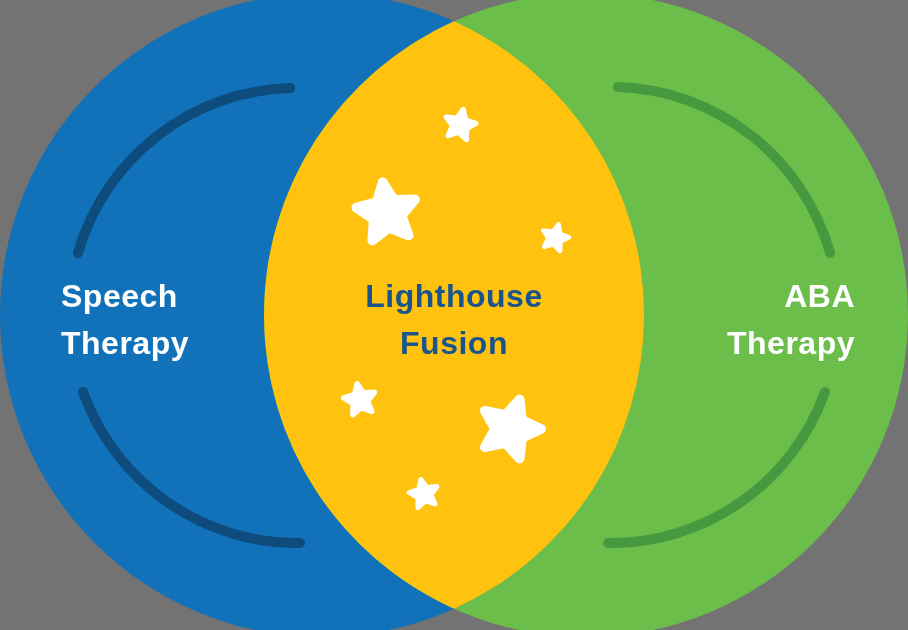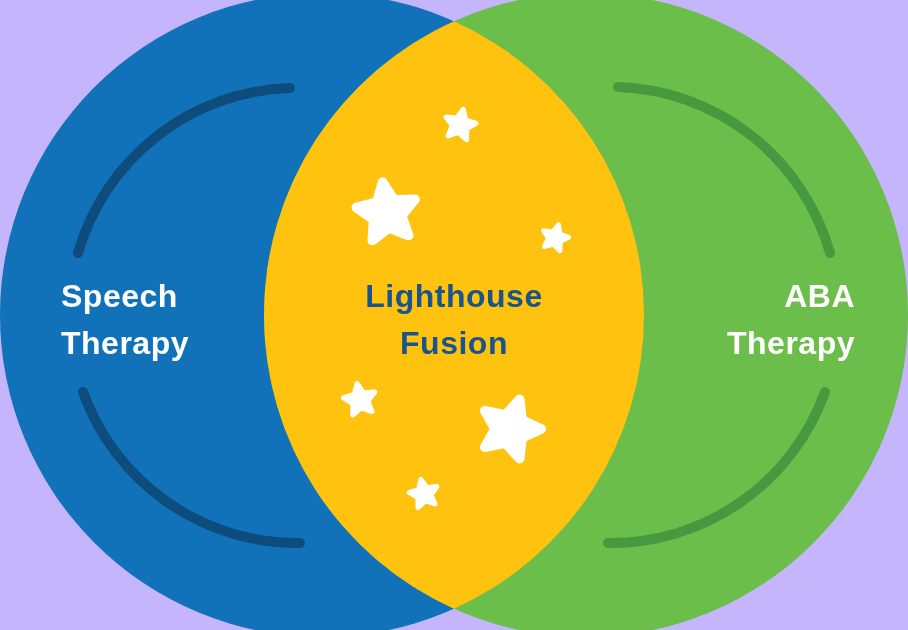--- a/index.html
+++ b/index.html
@@ -1,21 +1,21 @@
 <!DOCTYPE html>
 <html><head>
 <meta charset="utf-8">
 <style>
   html, body { margin: 0; padding: 0; background: #FFFFFF; }
   .stage {
     position: relative;
     width: 908px;
     height: 630px;
     overflow: hidden;
-    background: #c4b5fd;
+    background: #737373;
   }
   svg { display: block; }
   .label {
     font-family: "Liberation Sans", sans-serif;
     font-weight: 700;
     font-size: 32px;
     letter-spacing: 0.5px;
   }
   .inner-arc {
     fill: none;

